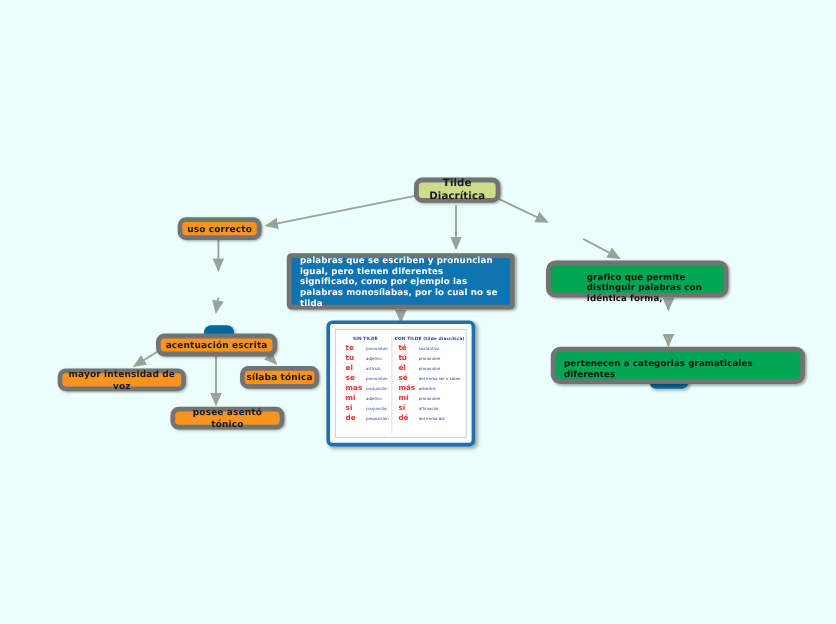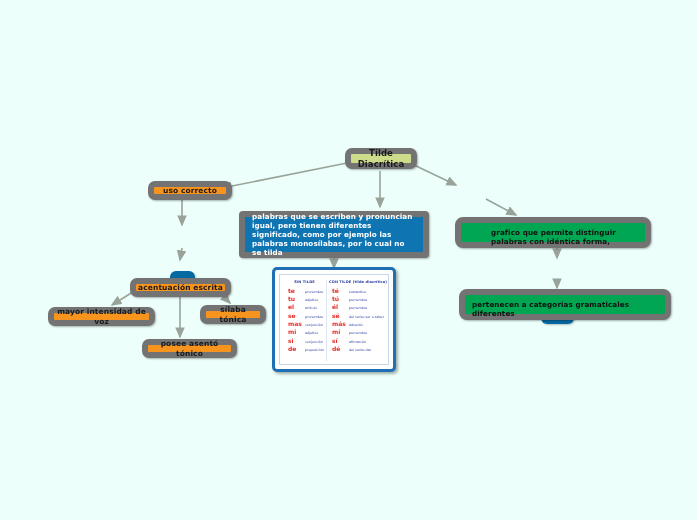--- a/index.html
+++ b/index.html
@@ -26,21 +26,21 @@
     width: 697px;
     height: 520px;
     pointer-events: none;
   }
 
   .node {
     position: absolute;
     box-sizing: border-box;
     display: flex;
     align-items: center;
-    border: 6px solid #737373;
+    border: 4px solid #737373;
     border-radius: 7px;
     box-shadow: 1px 1px 2px rgba(0,0,0,0.30);
     font-weight: bold;
     letter-spacing: 0.1px;
     line-height: 1.25;
   }
 
   .n-root {
     background: #cddc8a;
     color: #1a1a1a;
@@ -164,21 +164,21 @@
       <path d="M486,199 L516,215"></path>
       <path d="M557,248 L557,258"></path>
       <path d="M557,281 L557,288"></path>
     </g>
   </svg>
 
   <div class="node n-root" style="left:345px; top:148px; width:72px; height:21px;">
     <span>Tilde Diacrítica</span>
   </div>
 
-  <div class="node n-orange" style="left:148px; top:181px; width:84px; height:19px;">
+  <div class="node n-orange" style="left:148px; top:181px; width:70px; height:19px;">
     <span>uso correcto</span>
   </div>
 
   <div class="node n-link" style="left:170px; top:227px; width:25px; height:21px;">
     <span>la</span>
   </div>
 
   <div class="node n-orange" style="left:130px; top:278px; width:101px; height:19px;">
     <span>acentuación escrita</span>
   </div>
@@ -196,21 +196,21 @@
   </div>
 
   <div class="node n-blue" style="left:239px; top:211px; width:190px; height:47px;">
     <span>palabras que se escriben y pronuncian igual, pero tienen diferentes significado, como por ejemplo las palabras monosílabas, por lo cual no se tilda</span>
   </div>
 
   <div class="node n-link" style="left:461px; top:181px; width:36px; height:19px;">
     <span>es el</span>
   </div>
 
-  <div class="node n-green" style="left:455px; top:217px; width:196px; height:31px;padding-left:30px;">
+  <div class="node n-green" style="left:455px; top:217px; width:152px; height:31px;padding-left:30px;">
     <span>grafico que permite distinguir palabras con idéntica forma,</span>
   </div>
 
   <div class="node n-link" style="left:541px; top:259px; width:33px; height:21px;">
     <span>mayor</span>
   </div>
 
   <div class="node n-green" style="left:459px; top:289px; width:212px; height:31px;">
     <span>pertenecen a categorias gramaticales diferentes</span>
   </div>

